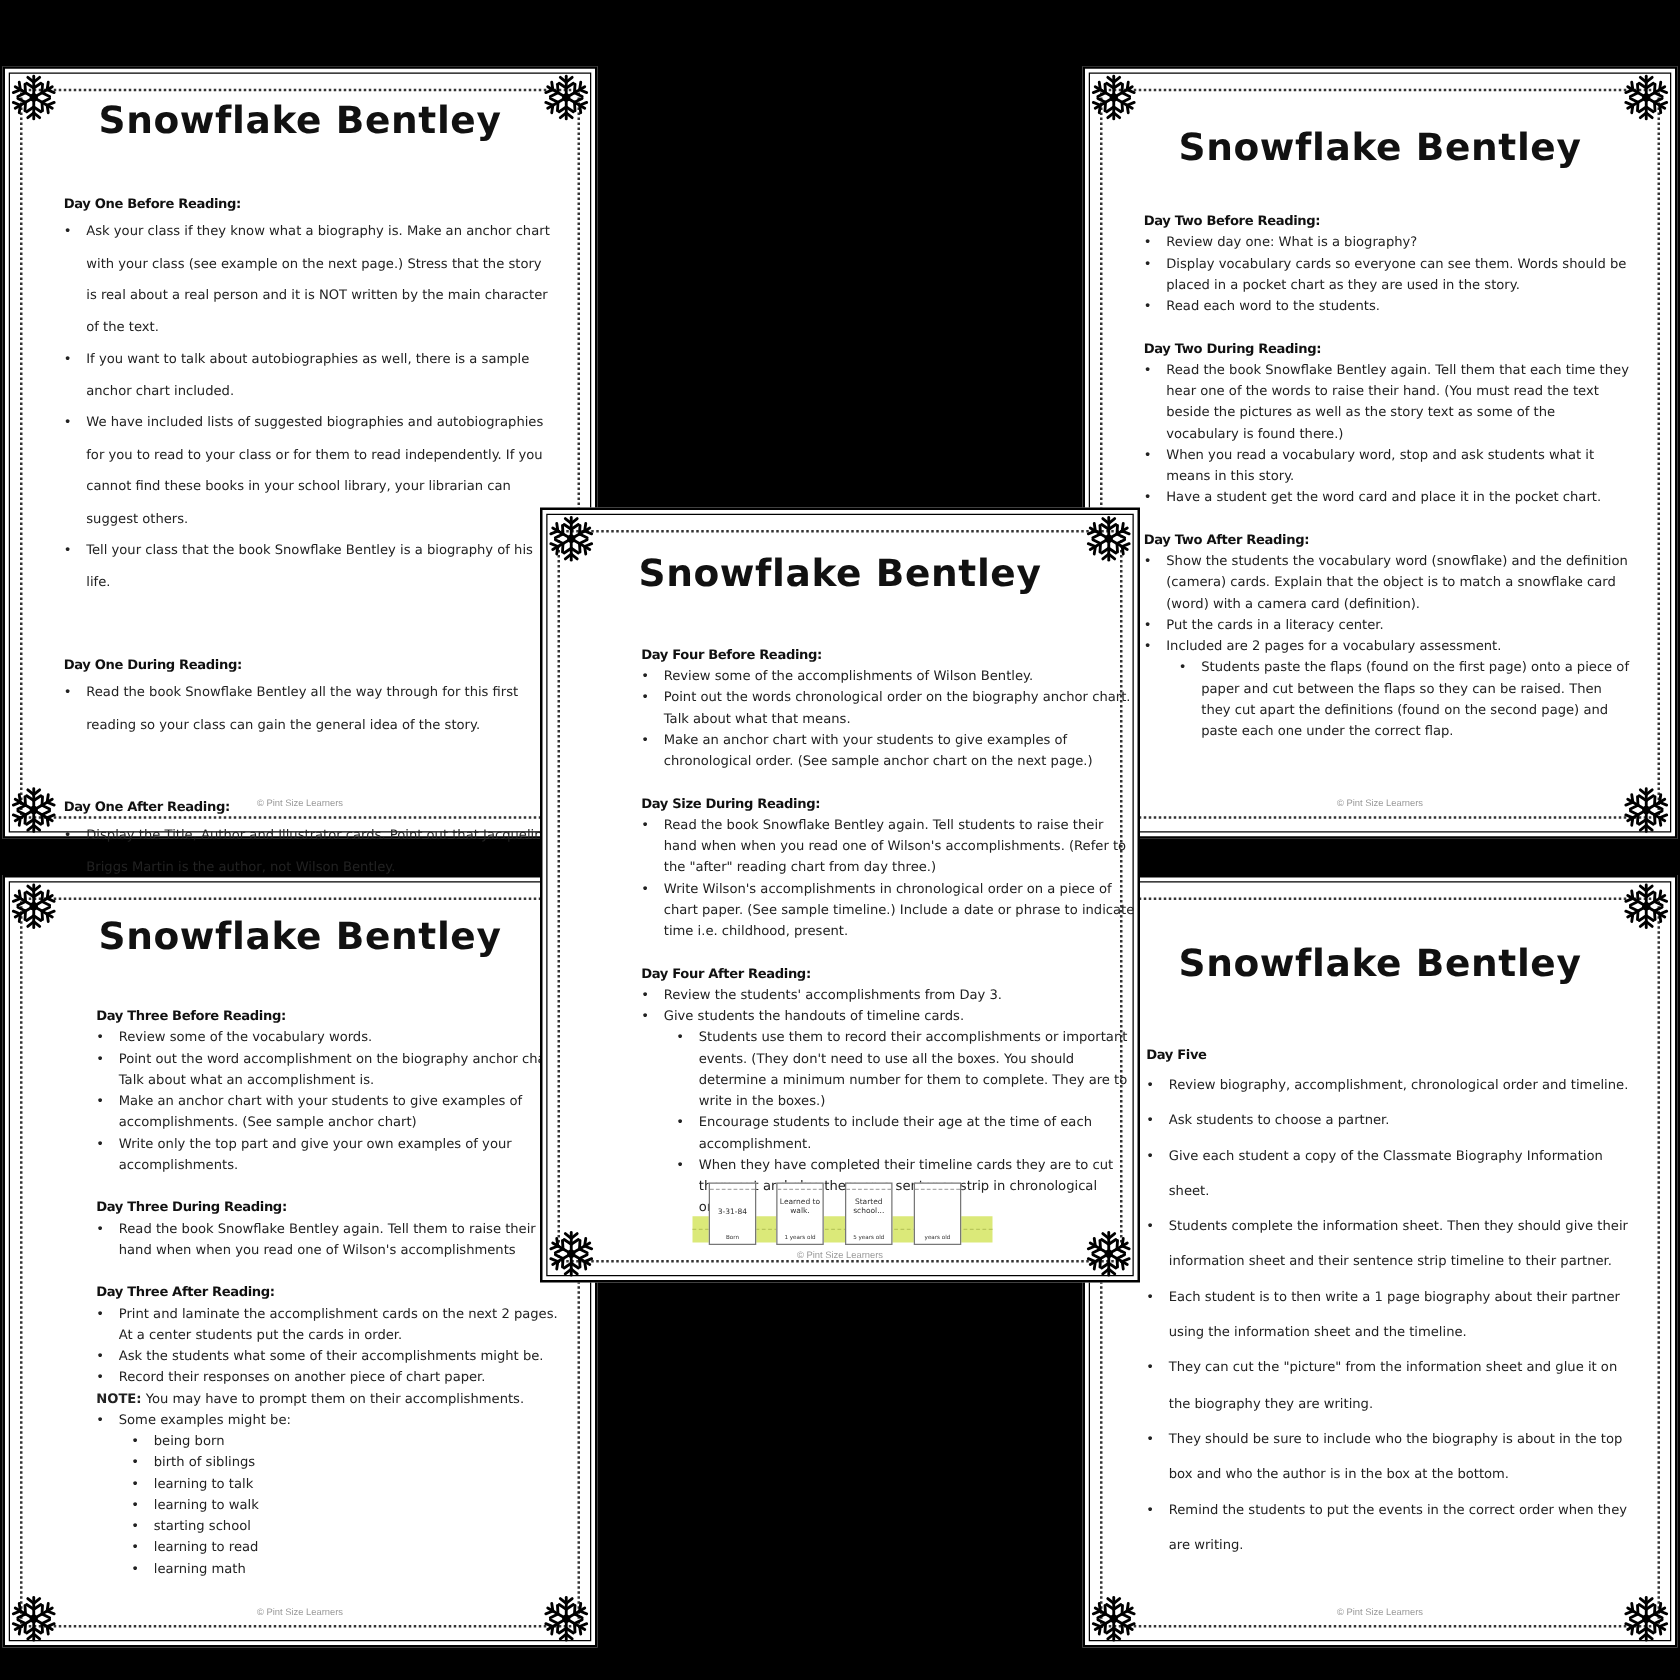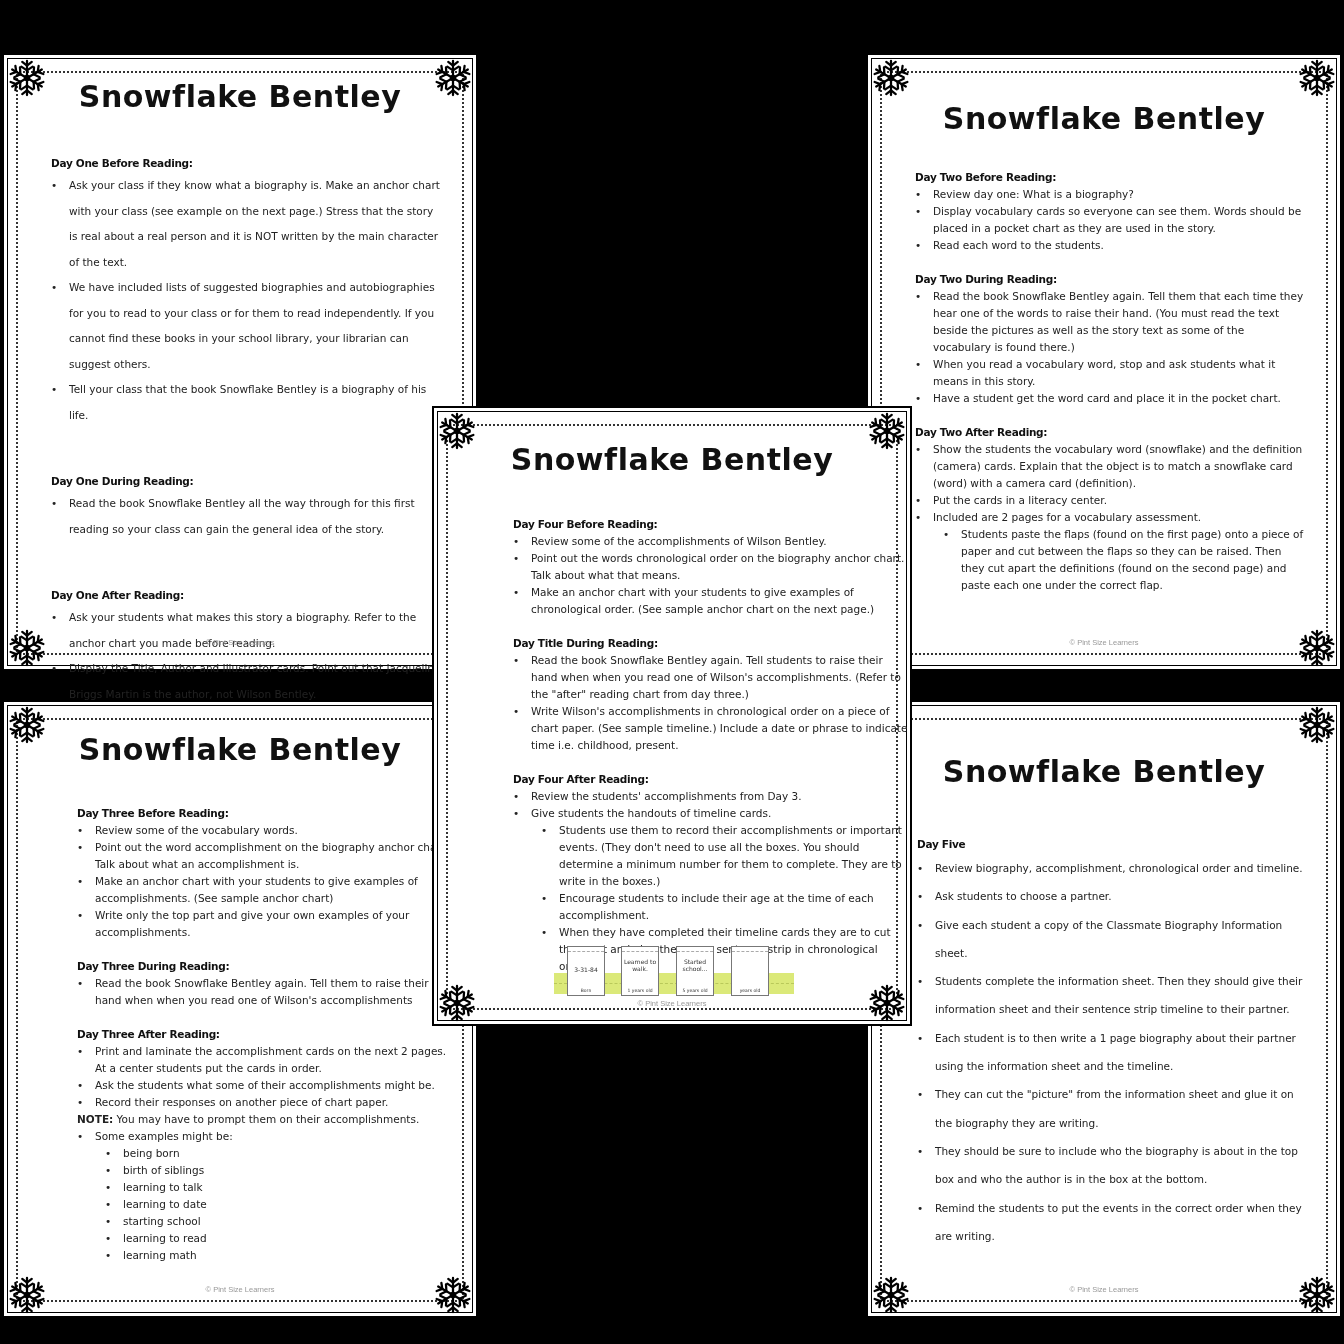--- a/index.html
+++ b/index.html
@@ -104,32 +104,32 @@
   <div class="flake bl">
       <svg viewBox="0 0 40 40">
         <use href="#sf"></use>
       </svg>
     </div>
   <div class="title" style="top:24px;">Snowflake Bentley</div>
   <div class="content" style="left:47px;top:82px;width:390px;">
     <div class="h">Day One Before Reading:</div>
     <ul style="margin-top:0px;">
       <li>Ask your class if they know what a biography is.  Make an anchor chart with your class (see example on the next page.) Stress that the story is real about a real person and it is NOT written by the main character of the text.</li>
+      <li>If you want to talk about autobiographies as well, there is a sample anchor chart included.</li>
       <li>We have included lists of suggested biographies and autobiographies for you to read to your class or for them to read independently.  If you cannot find these books in your school library, your librarian can suggest others.</li>
       <li>Tell your class that the book Snowflake Bentley is a biography of his life.</li>
     </ul>
     <div style="height:27px"></div>
     <div class="h">Day One During Reading:</div>
     <ul>
       <li>Read the book Snowflake Bentley all the way through for this first reading so your class can gain the general idea of the story.</li>
     </ul>
     <div style="height:27px"></div>
     <div class="h">Day One After Reading:</div>
     <ul>
-      <li>Ask your students what makes this story a biography.  Refer to the anchor chart you made before reading.</li>
       <li>Display the Title, Author and Illustrator cards.   Point out that Jacqueline Briggs Martin is the author, not Wilson Bentley.</li>
     </ul>
   </div>
   <div class="copy" style="bottom:22px;">© Pint Size Learners</div>
 </div>
 
 <div class="page p2" style="left:866px;top:53px;width:476px;height:618px;">
   <div class="dots"></div>
   <div class="flake tl">
       <svg viewBox="0 0 40 40">
@@ -216,21 +216,21 @@
     <div style="line-height:17px;">
       <span style="font-weight:bold">NOTE:</span><span>  You may have to prompt them on their accomplishments.</span>
     </div>
     <ul>
       <li>Some examples might be:</li>
     </ul>
     <ul class="sub" style="margin-left:28px;">
       <li>being born</li>
       <li>birth of siblings</li>
       <li>learning to talk</li>
-      <li>learning to date</li>
+      <li>learning to walk</li>
       <li>starting school</li>
       <li>learning to read</li>
       <li>learning math</li>
     </ul>
   </div>
   <div class="copy" style="bottom:22px;">© Pint Size Learners</div>
 </div>
 
 <div class="page p5" style="left:866px;top:700px;width:476px;height:618px;">
   <div class="dots"></div>
@@ -290,21 +290,21 @@
     </div>
   <div class="title" style="top:34px;">Snowflake Bentley</div>
   <div class="content" style="left:51px;top:108px;width:395px;margin-left:28px;">
     <div class="h">Day Four Before Reading:</div>
     <ul>
       <li>Review some of the accomplishments of Wilson Bentley.</li>
       <li>Point out the words chronological order on the biography anchor chart. Talk about what that means.</li>
       <li>Make an anchor chart with your students to give examples of chronological order.  (See sample anchor chart on the next page.)</li>
     </ul>
     <div class="gap"></div>
-    <div class="h">Day Title During Reading:</div>
+    <div class="h">Day Size During Reading:</div>
     <ul>
       <li>Read the book Snowflake Bentley again. Tell students to raise their hand when when you read one of Wilson's accomplishments.  (Refer to the "after" reading chart from day three.)</li>
       <li>Write Wilson's accomplishments in chronological order on a piece of chart paper.  (See sample timeline.)  Include a date or phrase to indicate time i.e. childhood, present.</li>
     </ul>
     <div class="gap"></div>
     <div class="h">Day Four After Reading:</div>
     <ul>
       <li>Review the students' accomplishments from Day 3.</li>
       <li>Give students the handouts of timeline cards.</li>
     </ul>

